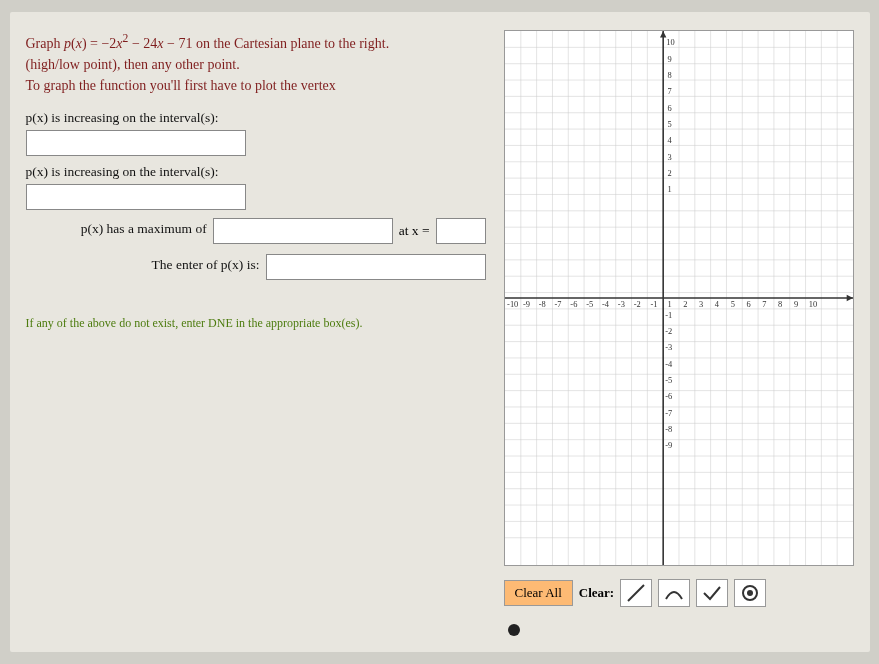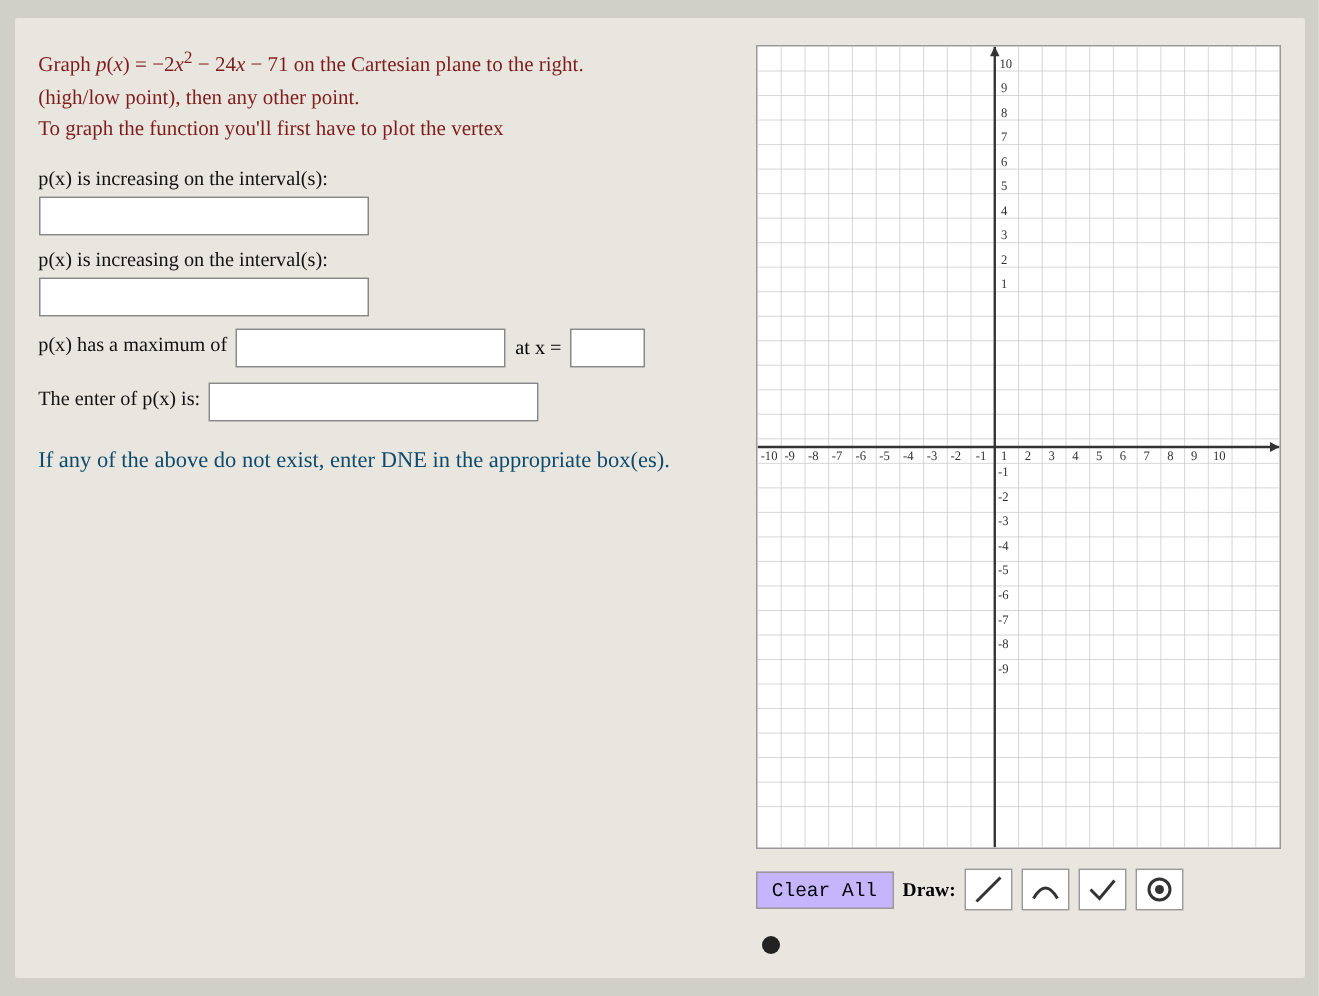--- a/index.html
+++ b/index.html
@@ -63,34 +63,35 @@
       background: #fff;
       height: 26px;
       width: 220px;
       display: inline-block;
     }
     .inline-row {
       display: flex;
       align-items: center;
       gap: 6px;
       margin-bottom: 4px;
+      justify-content: flex-end;
     }
     .max-min-block {
       margin-bottom: 6px;
     }
     .at-x-label {
       font-size: 13.5px;
     }
     .domain-range-block {
       margin-bottom: 6px;
     }
     .footer-note {
-      font-size: 15px;
-      margin-top: 8px;
-      color: #0c4a6e;
+      font-size: 12px;
+      margin-top: 26px;
+      color: #4d7c0f;
     }
     
     .right-panel {
       flex: 1;
       display: flex;
       flex-direction: column;
       gap: 8px;
     }
     .graph-area {
       background: #fff;
@@ -103,26 +104,26 @@
       width: 100%;
       height: 100%;
     }
     .toolbar {
       display: flex;
       align-items: center;
       gap: 6px;
       height: 38px;
     }
     .btn-clear-all {
-      background: #c4b5fd;
+      background: #fdba74;
       border: 1px solid #999;
       padding: 4px 10px;
       font-size: 13px;
       cursor: pointer;
-      font-family: Liberation Mono, monospace;
+      font-family: Liberation Serif, serif;
     }
     .btn-draw-label {
       font-size: 13px;
       font-weight: bold;
     }
     .draw-tool {
       border: 1px solid #999;
       background: #fff;
       width: 32px;
       height: 28px;
@@ -299,21 +300,21 @@
         <text x="152" y="368" class="tick-label">-8</text>
         <text x="152" y="383" class="tick-label">-9</text>
 
         <polygon points="330,245 324,242 324,248" fill="#333"></polygon>
         <polygon points="150,0 147,6 153,6" fill="#333"></polygon>
       </svg>
     </div>
 
     <div class="toolbar">
       <button class="btn-clear-all">Clear All</button>
-      <span class="btn-draw-label">Draw:</span>
+      <span class="btn-draw-label">Clear:</span>
       <div class="draw-tool">
         <svg width="20" height="20" viewBox="0 0 20 20">
             <line x1="2" y1="18" x2="18" y2="2" stroke="#333" stroke-width="2"></line>
           </svg>
       </div>
       <div class="draw-tool">
         <svg width="20" height="20" viewBox="0 0 20 20">
             <path d="M2,16 Q10,2 18,16" stroke="#333" stroke-width="2" fill="none"></path>
           </svg>
       </div>

